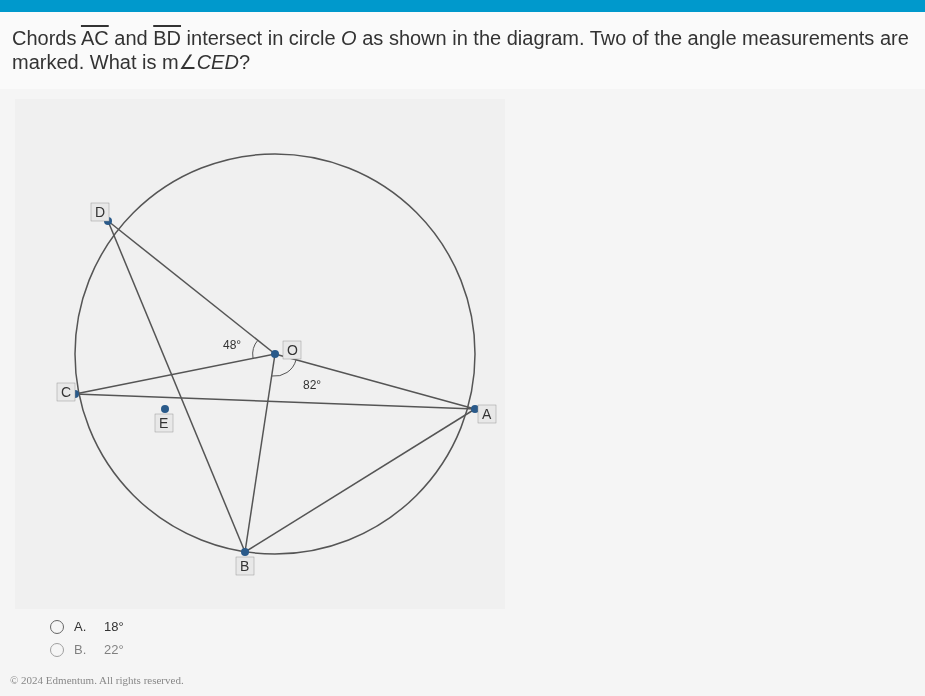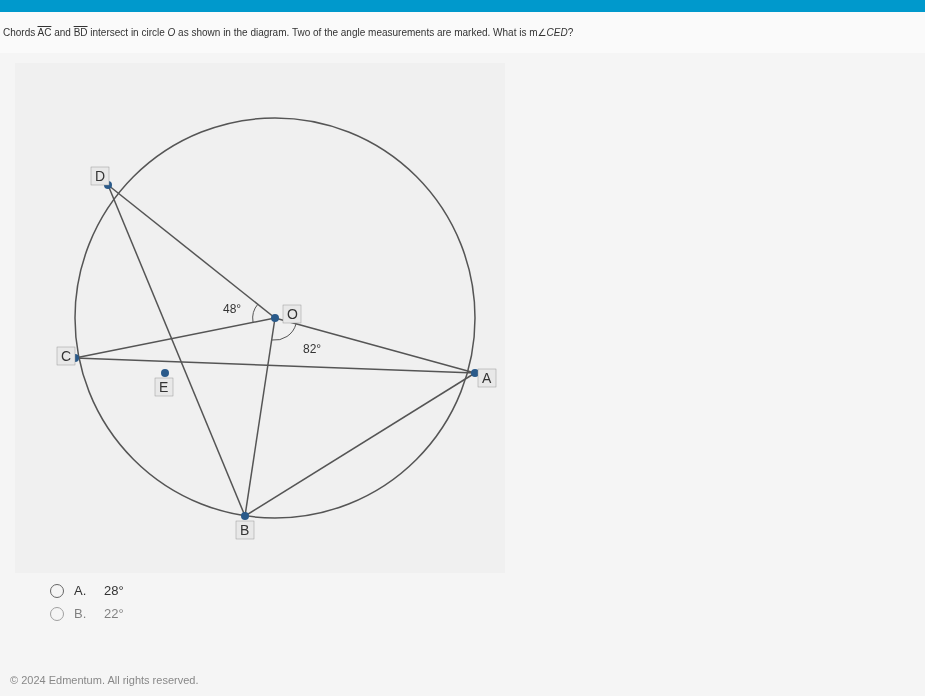--- a/index.html
+++ b/index.html
@@ -13,22 +13,22 @@
       width: 925px;
       height: 696px;
       position: relative;
     }
     .top-bar {
       height: 12px;
       background: #0099cc;
       width: 100%;
     }
     .question-text {
-      padding: 15px 3px;
-      font-size: 10px;
+      padding: 15px 12px;
+      font-size: 20px;
       color: #333;
       background: #fafafa;
     }
     .overline {
       text-decoration: overline;
     }
     .diagram-container {
       margin: 10px 15px;
       width: 490px;
       height: 510px;
@@ -60,20 +60,21 @@
     }
     .answer-label {
       width: 20px;
     }
     .copyright {
       position: absolute;
       bottom: 10px;
       left: 10px;
       font-size: 11px;
       color: #888;
+      font-family: Liberation Serif, serif;
     }
     .point-label {
       font-family: Arial, sans-serif;
       font-size: 14px;
       fill: #333;
     }
     .angle-label {
       font-family: Arial, sans-serif;
       font-size: 12px;
       fill: #333;
@@ -143,21 +144,21 @@
 
     <text x="208" y="250" class="angle-label">48°</text>
     <text x="288" y="290" class="angle-label">82°</text>
   </svg>
 </div>
 
 <div class="answers">
   <div class="answer-row">
     <span class="radio"></span>
     <span class="answer-label">A.</span>
-    <span>28°</span>
+    <span>18°</span>
   </div>
   <div class="answer-row" style="opacity:0.6">
     <span class="radio"></span>
     <span class="answer-label">B.</span>
     <span>22°</span>
   </div>
 </div>
 
 <div class="copyright">© 2024 Edmentum. All rights reserved.</div>
 

